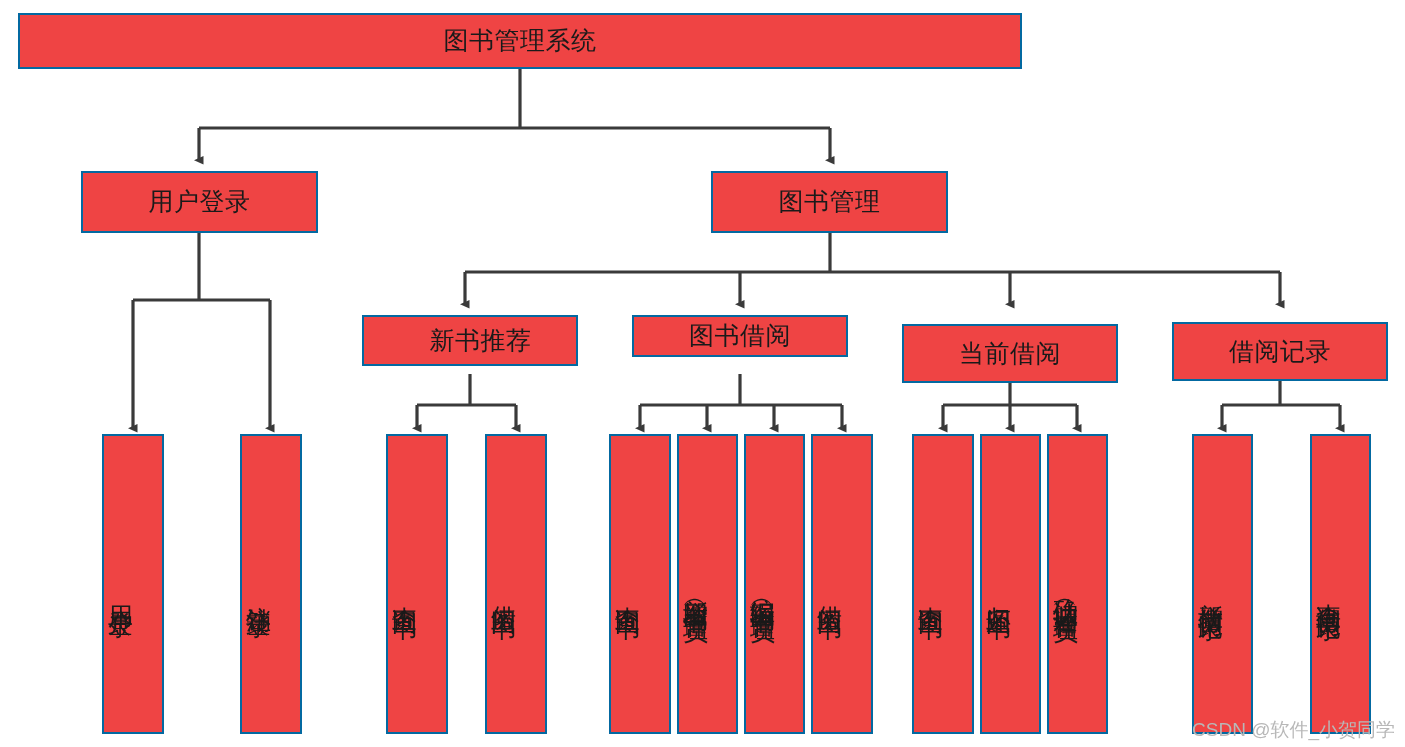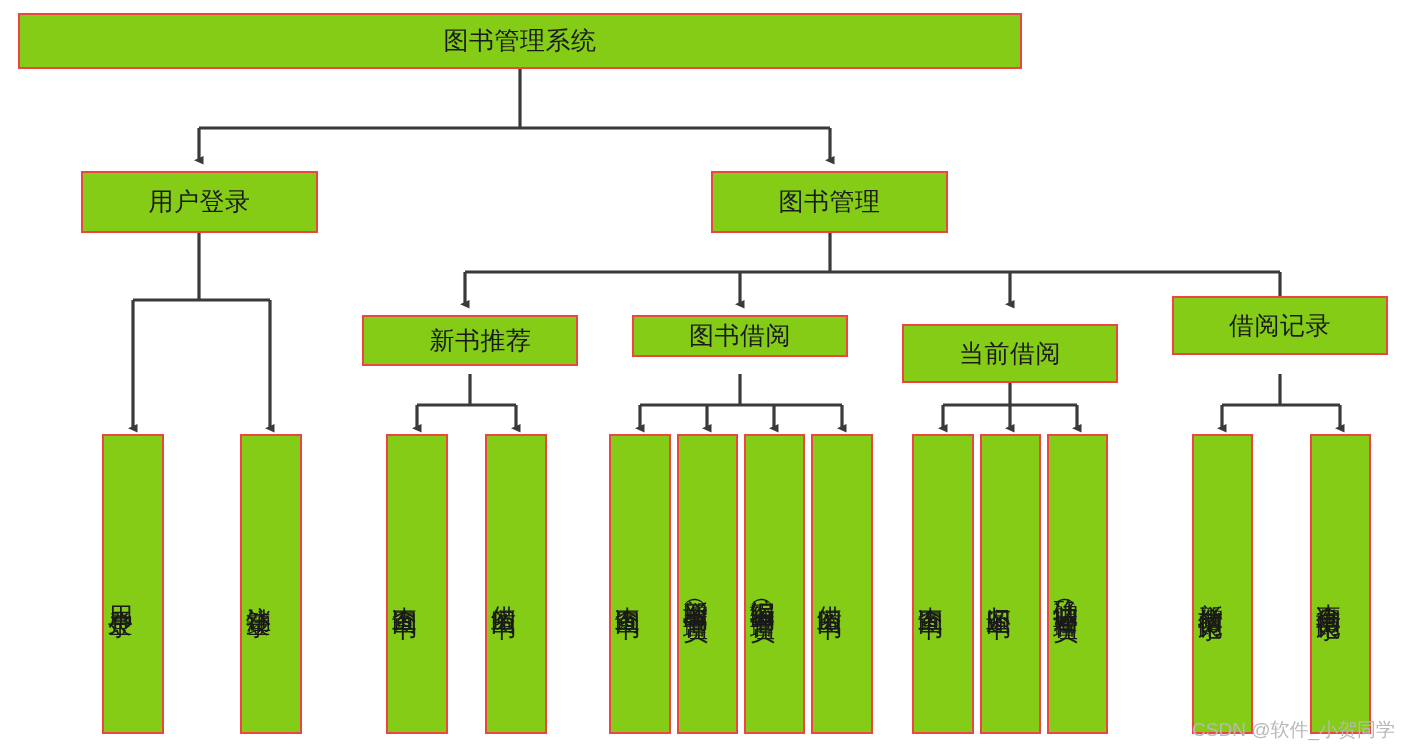--- a/index.html
+++ b/index.html
@@ -20,22 +20,22 @@
   #edges {
     position: absolute;
     left: 0;
     top: 0;
     width: 1405px;
     height: 747px;
   }
   .node {
     position: absolute;
     box-sizing: border-box;
-    border: 2px solid #ef4444;
-    background: #84cc16;
+    border: 2px solid #0369a1;
+    background: #ef4444;
     display: flex;
     align-items: center;
     justify-content: center;
     color: #1a1a1a;
   }
   .node-label {
     display: block;
     text-align: center;
     line-height: 1.18;
     white-space: nowrap;
@@ -140,21 +140,21 @@
 
   <div class="node horiz" style="left:362px; top:315px; width:216px; height:51px;padding-left:21px;">
     <span class="node-label">新书推荐</span>
   </div>
   <div class="node horiz" style="left:632px; top:315px; width:216px; height:42px;">
     <span class="node-label">图书借阅</span>
   </div>
   <div class="node horiz" style="left:902px; top:315px; width:216px; height:59px;margin-top:9px;">
     <span class="node-label">当前借阅</span>
   </div>
-  <div class="node horiz" style="left:1172px; top:296px; width:216px; height:59px;font-family:Liberation Serif, serif;">
+  <div class="node horiz" style="left:1172px; top:322px; width:216px; height:59px;font-family:Liberation Serif, serif;">
     <span class="node-label">借阅记录</span>
   </div>
 
   <div class="node vert" style="left:102px; top:434px; width:62px; height:300px;">
     <span class="node-label">用户登录</span>
   </div>
   <div class="node vert" style="left:240px; top:434px; width:62px; height:300px;">
     <span class="node-label">注销登录</span>
   </div>
 

